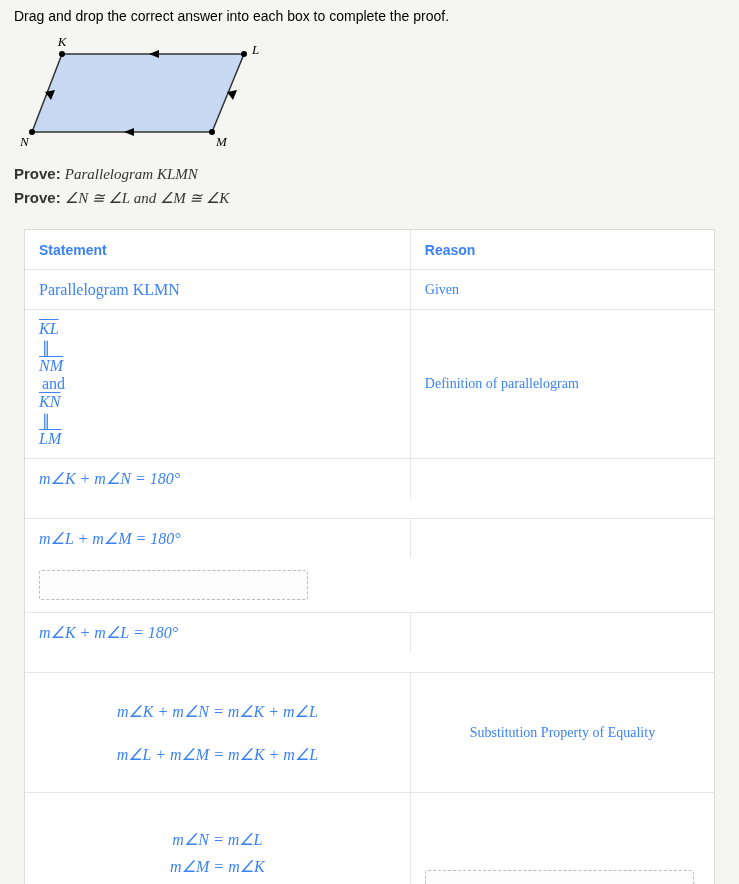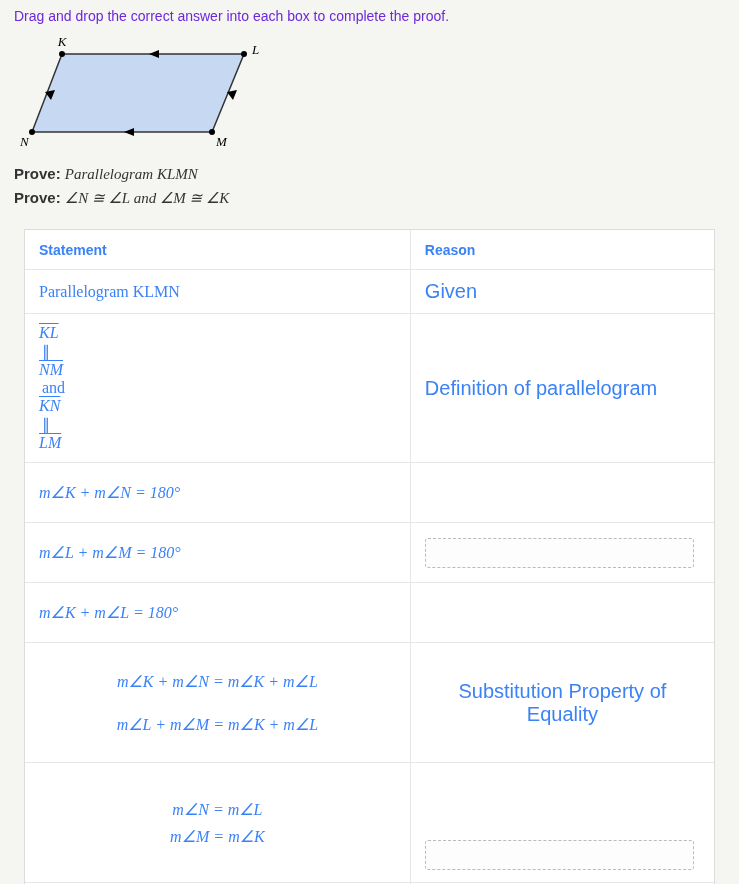--- a/index.html
+++ b/index.html
@@ -8,21 +8,21 @@
   background: #f5f5f2;
   width: 739px;
   color: #333;
   font-size: 14px;
 }
 .page {
   padding: 8px 14px 0 14px;
 }
 .instruction {
   font-size: 14px;
-  color: #6d28d9;
+  color: #000000;
   margin-bottom: 8px;
 }
 .figure {
   margin: 4px 0 10px 0;
 }
 .given-prove {
   font-size: 15px;
   margin: 6px 0;
 }
 .given-prove b { font-weight: bold; }
@@ -30,35 +30,35 @@
 .table-wrap {
   margin: 22px 10px 0 10px;
   border: 1px solid #dcdcdc;
   background: #fff;
 }
 .row {
   display: flex;
   border-bottom: 1px solid #e6e6e6;
   min-height: 40px;
 }
-.row.tall { min-height: 60px; }
+.row.tall { min-height: 60px; flex-direction: column; }
 .row.taller { min-height: 72px; }
 .row.group { min-height: 120px; text-align: center; }
 .row:last-child { border-bottom: none; }
 .cell {
   padding: 10px 14px;
   display: flex;
   flex-direction: column;
   justify-content: center;
   font-family: 'Times New Roman', serif;
   font-size: 16px;
   color: #3b82f6;
 }
 .cell.stmt { width: 56%; border-right: 1px solid #e6e6e6; }
-.cell.reason { width: 44%; font-family: Liberation Sans, sans-serif; font-size: 20px; }
+.cell.reason { width: 44%; font-family: Liberation Serif, serif; font-size: 14px; }
 .header .cell { font-weight: bold; font-family: Arial, sans-serif; font-size: 14px; }
 .dropzone {
   border: 1px dashed #bbb;
   border-radius: 3px;
   min-height: 30px;
   background: #fdfdfd;
   margin: 2px 6px 2px 0;
 }
 .eq { font-style: italic; }
 .eq .op { font-style: normal; padding: 0 3px; }

